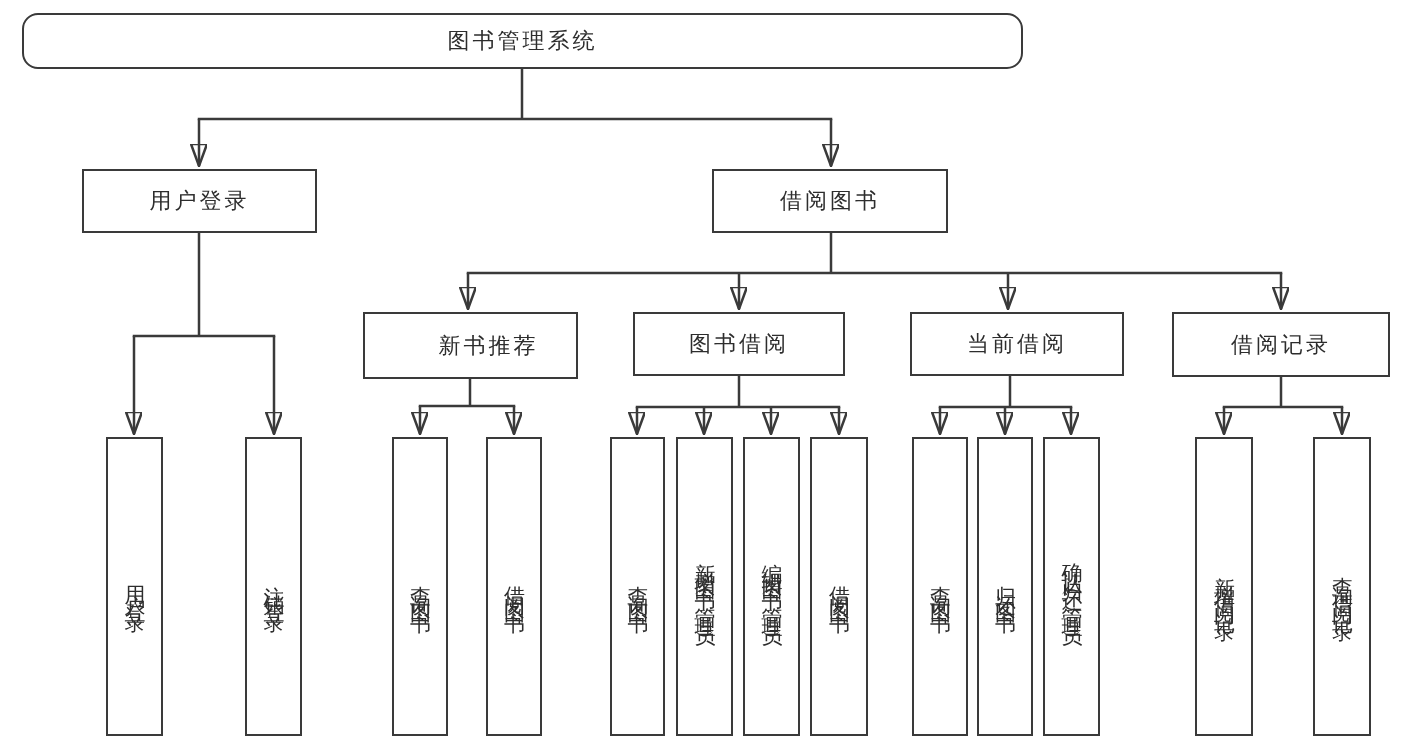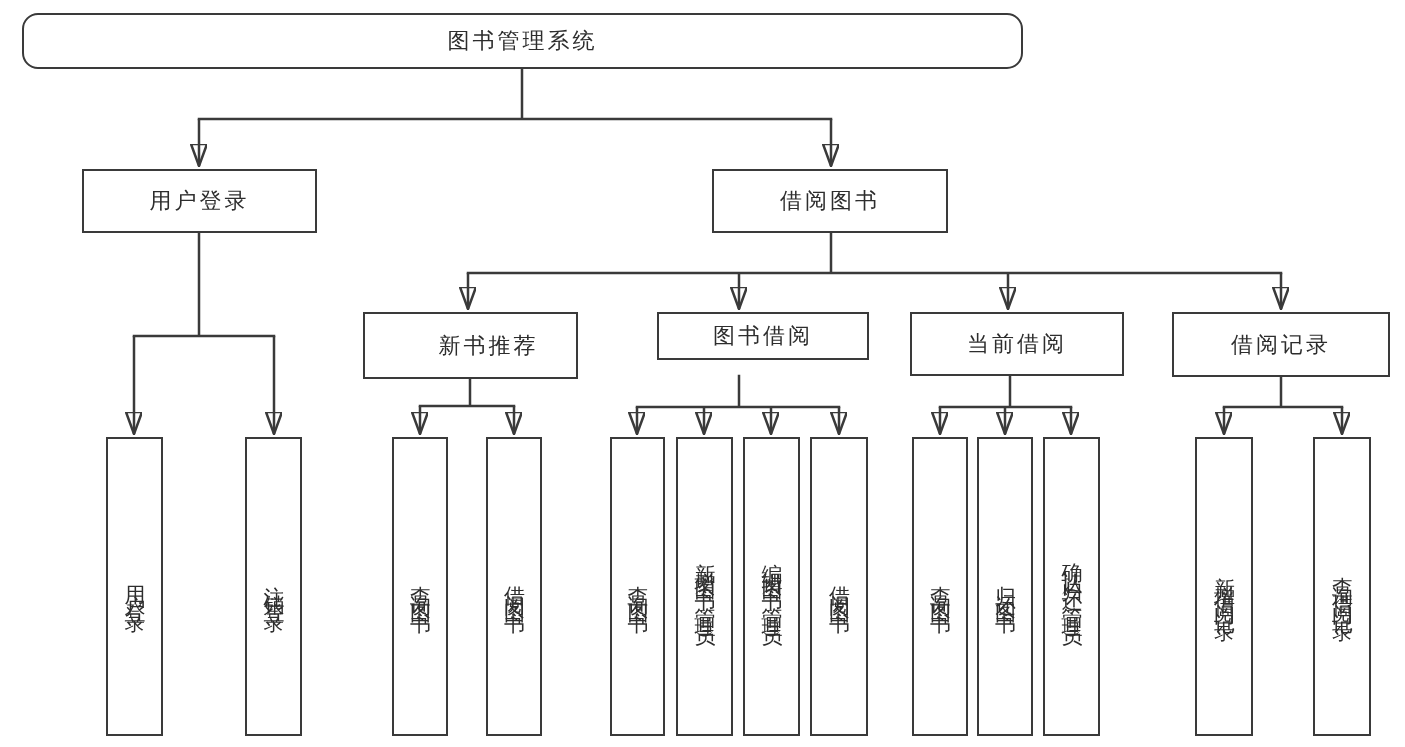--- a/index.html
+++ b/index.html
@@ -102,21 +102,21 @@
     <line x1="1224" y1="407" x2="1224" y2="434" marker-end="url(#arrow)"></line>
     <line x1="1342" y1="407" x2="1342" y2="434" marker-end="url(#arrow)"></line>
   </svg>
 
   <div class="box" style="left:22px;top:13px;width:1001px;height:56px;border-radius:16px;">图书管理系统</div>
 
   <div class="box" style="left:82px;top:169px;width:235px;height:64px;">用户登录</div>
   <div class="box" style="left:712px;top:169px;width:236px;height:64px;">借阅图书</div>
 
   <div class="box" style="left:363px;top:312px;width:215px;height:67px;padding-left:36px;">新书推荐</div>
-  <div class="box" style="left:633px;top:312px;width:212px;height:48px;margin-left:24px;">图书借阅</div>
+  <div class="box" style="left:633px;top:312px;width:212px;height:64px;">图书借阅</div>
   <div class="box" style="left:910px;top:312px;width:214px;height:64px;">当前借阅</div>
   <div class="box" style="left:1172px;top:312px;width:218px;height:65px;">借阅记录</div>
 
   <div class="box leaf" style="left:106px;top:437px;width:57px;height:299px;">
     <span class="vtext">用户登录</span>
   </div>
   <div class="box leaf" style="left:245px;top:437px;width:57px;height:299px;">
     <span class="vtext">注销登录</span>
   </div>
 

